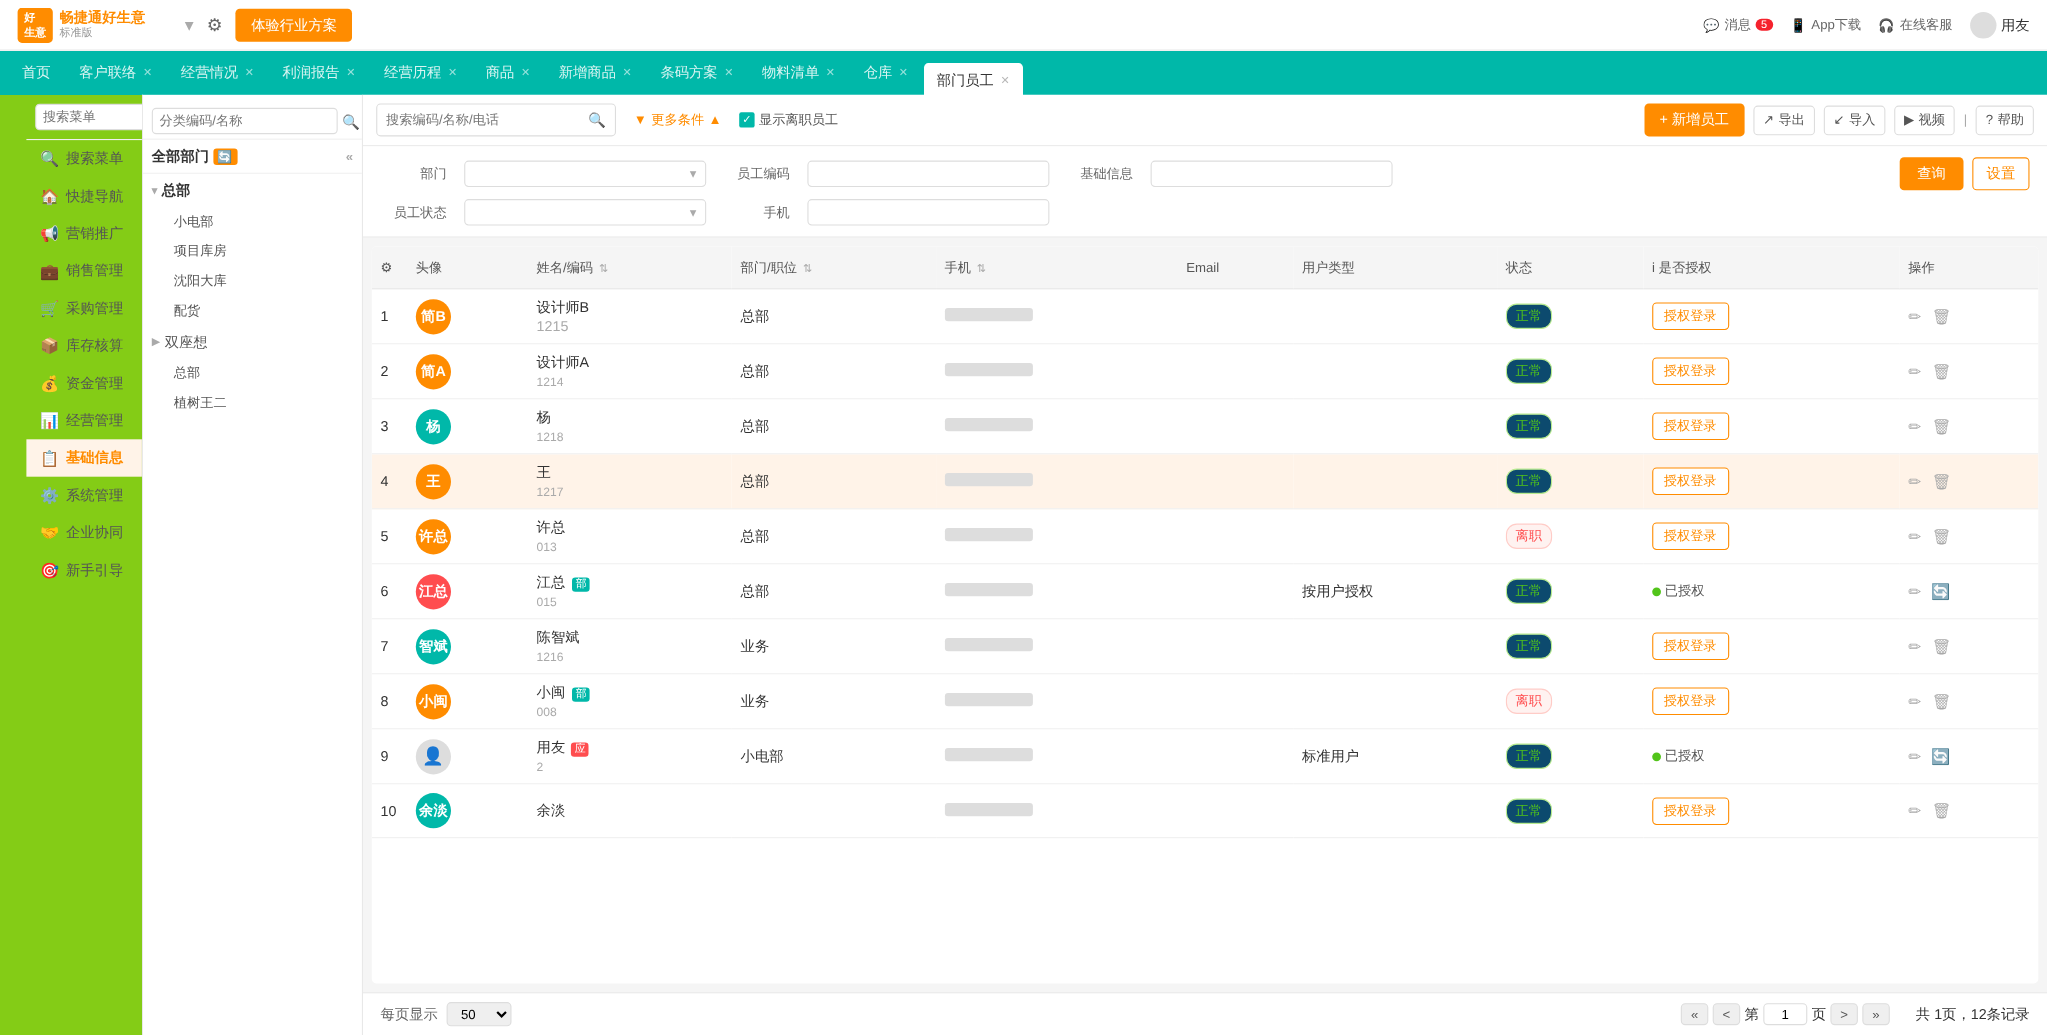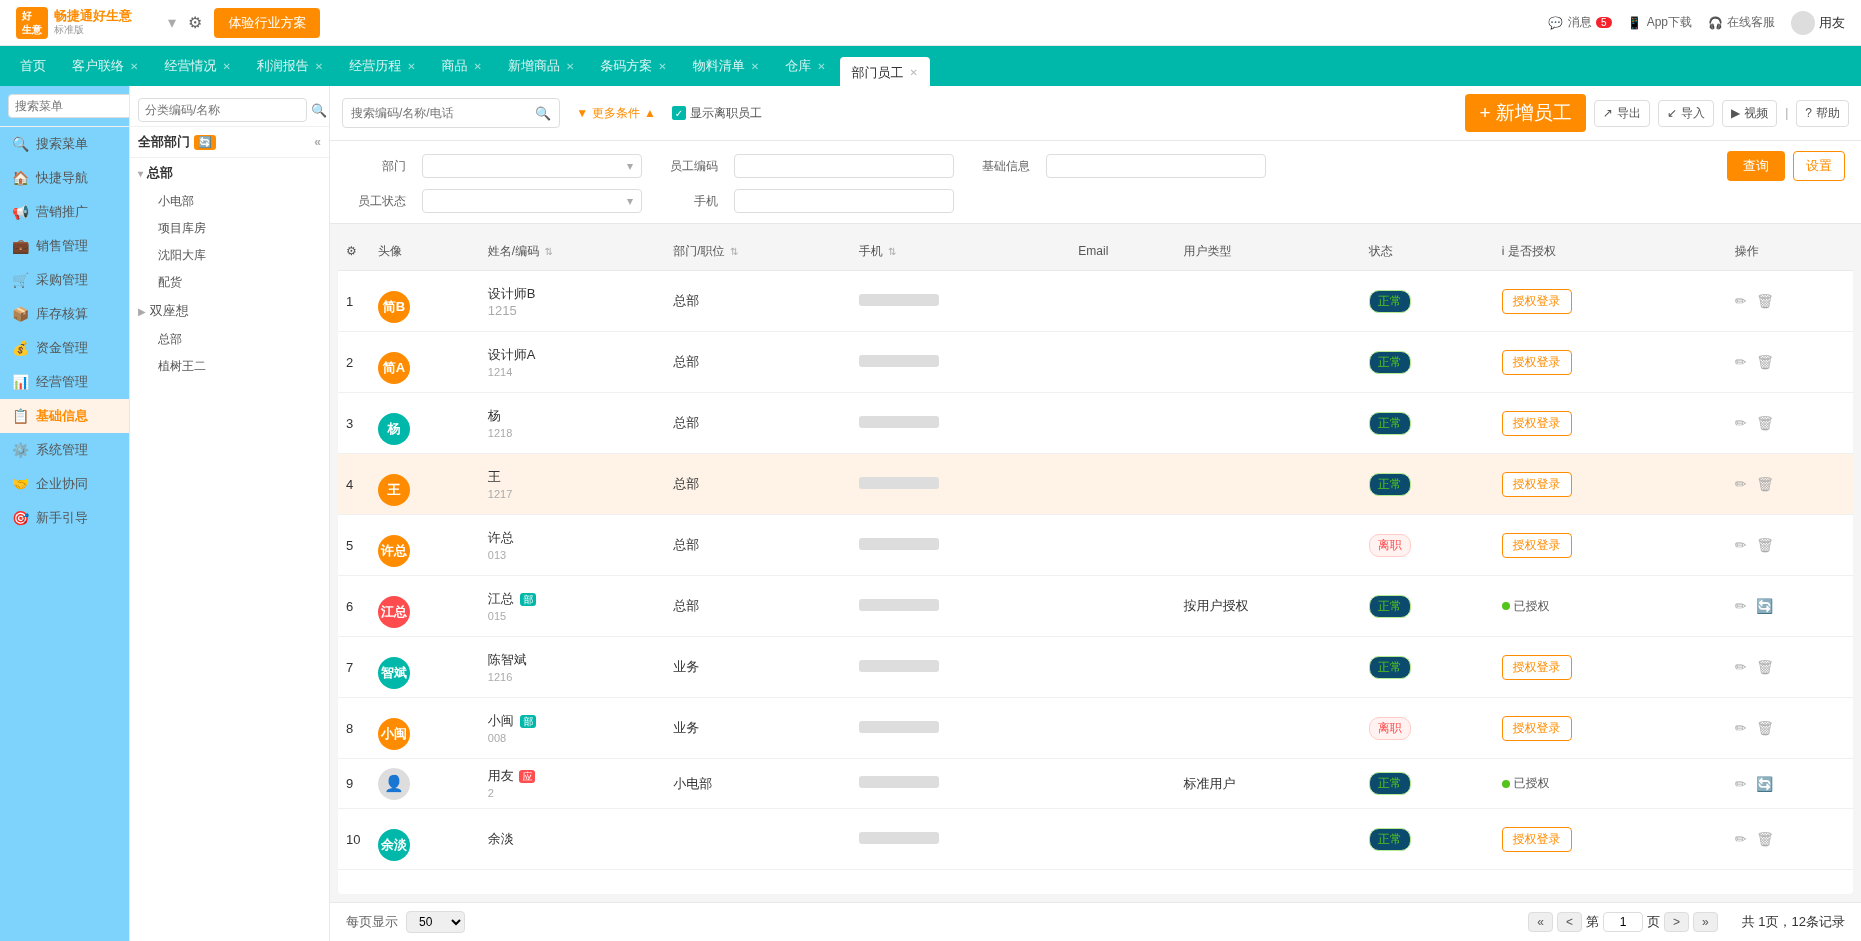--- a/index.html
+++ b/index.html
@@ -35,21 +35,21 @@
       white-space: nowrap; position: relative;
     }
     .nav-tab.active { background: #fff; color: #333; margin-top: 13px; }
     .nav-tab .close-x { font-size: 10px; opacity: 0.7; margin-left: 2px; }
     .nav-tab.active .close-x { color: #999; }
 
     
     .main-layout { display: flex; height: calc(100vh - 86px); }
 
     
-    .sidebar { width: 130px; background: #7dd3fc; border-right: 1px solid #e8e8e8; display: flex; flex-direction: column; overflow-y: auto; }
+    .sidebar { width: 130px; background: #84cc16; border-right: 1px solid #e8e8e8; display: flex; flex-direction: column; overflow-y: auto; padding-left: 24px; }
     .sidebar-search { padding: 8px; display: flex; align-items: center; gap: 4px; border-bottom: 1px solid #f0f0f0; }
     .sidebar-search input { flex: 1; border: 1px solid #ddd; border-radius: 4px; padding: 4px 6px; font-size: 12px; outline: none; }
     .sidebar-item { padding: 8px 12px; font-size: 13px; color: #555; cursor: pointer; display: flex; align-items: center; gap: 6px; }
     .sidebar-item.active { background: #fff3e8; color: #ff8c00; font-weight: bold; }
     .sidebar-item .icon { font-size: 14px; width: 18px; text-align: center; }
 
     
     .left-panel { width: 200px; background: #fff; border-right: 1px solid #e8e8e8; padding: 8px 0; overflow-y: auto; flex-shrink: 0; }
     .dept-search { display: flex; align-items: center; padding: 4px 8px; border-bottom: 1px solid #f0f0f0; gap: 4px; }
     .dept-search input { flex: 1; border: 1px solid #ddd; border-radius: 4px; padding: 4px 6px; font-size: 12px; outline: none; }
@@ -65,21 +65,21 @@
     .right-content { flex: 1; display: flex; flex-direction: column; overflow: hidden; background: #f5f5f5; }
 
     
     .toolbar { background: #fff; padding: 8px 12px; display: flex; align-items: center; gap: 8px; border-bottom: 1px solid #e8e8e8; }
     .search-input-wrap { display: flex; align-items: center; border: 1px solid #ddd; border-radius: 4px; padding: 0 8px; gap: 4px; height: 30px; }
     .search-input-wrap input { border: none; outline: none; font-size: 12px; width: 180px; }
     .filter-btn { display: flex; align-items: center; gap: 4px; font-size: 12px; color: #ff8c00; cursor: pointer; padding: 4px 8px; }
     .show-former { display: flex; align-items: center; gap: 4px; font-size: 12px; color: #555; cursor: pointer; }
     .show-former .checkbox { width: 14px; height: 14px; background: #00b8a9; border-radius: 2px; display: flex; align-items: center; justify-content: center; color: #fff; font-size: 10px; }
     .toolbar-right { margin-left: auto; display: flex; align-items: center; gap: 8px; }
-    .add-btn { background: #ff8c00; color: #fff; border: none; border-radius: 4px; padding: 6px 14px; font-size: 19px; cursor: pointer; display: flex; align-items: center; gap: 4px; margin-left: 47px; }
+    .add-btn { background: #ff8c00; color: #fff; border: none; border-radius: 4px; padding: 6px 14px; font-size: 13px; cursor: pointer; display: flex; align-items: center; gap: 4px; margin-left: 47px; }
     .icon-btn { display: flex; align-items: center; gap: 4px; font-size: 12px; color: #555; cursor: pointer; padding: 4px 8px; border: 1px solid #ddd; border-radius: 4px; }
 
     
     .filter-panel { background: #fff; border-bottom: 1px solid #e8e8e8; padding: 10px 16px; }
     .filter-row { display: flex; align-items: center; gap: 16px; margin-bottom: 8px; }
     .filter-row:last-child { margin-bottom: 0; }
     .filter-label { width: 60px; text-align: right; color: #666; font-size: 12px; flex-shrink: 0; }
     .filter-select { display: flex; align-items: center; border: 1px solid #ddd; border-radius: 4px; padding: 4px 8px; font-size: 12px; width: 220px; cursor: pointer; background: #fff; }
     .filter-select .arrow { margin-left: auto; color: #aaa; }
     .filter-input { border: 1px solid #ddd; border-radius: 4px; padding: 4px 8px; font-size: 12px; width: 220px; outline: none; }
@@ -88,21 +88,21 @@
     .set-btn { background: #fff; color: #ff8c00; border: 1px solid #ff8c00; border-radius: 4px; padding: 5px 12px; font-size: 13px; cursor: pointer; }
 
     
     .table-wrap { flex: 1; overflow-y: auto; background: #fff; margin: 8px; border-radius: 4px; }
     table { width: 100%; border-collapse: collapse; font-size: 13px; }
     thead tr { background: #f5f5f5; }
     th { padding: 10px 8px; text-align: left; color: #555; font-weight: normal; border-bottom: 1px solid #e8e8e8; white-space: nowrap; font-size: 12px; }
     th .sort-icon { color: #aaa; font-size: 10px; margin-left: 2px; }
     td { padding: 8px 8px; border-bottom: 1px solid #f0f0f0; vertical-align: middle; }
     tr.highlighted { background: #fff3e8; }
-    .avatar-circle { width: 32px; height: 32px; border-radius: 50%; display: flex; align-items: center; justify-content: center; color: #fff; font-size: 13px; font-weight: bold; flex-shrink: 0; margin-top: 12px; }
+    .avatar-circle { width: 32px; height: 32px; border-radius: 50%; display: flex; align-items: center; justify-content: center; color: #fff; font-size: 13px; font-weight: bold; flex-shrink: 0; }
     .avatar-gray { width: 32px; height: 32px; border-radius: 50%; background: #ddd; display: flex; align-items: center; justify-content: center; color: #999; font-size: 16px; }
     .status-badge { display: inline-block; padding: 2px 8px; border-radius: 10px; font-size: 12px; }
     .status-normal { background: #0c4a6e; color: #52c41a; border: 1px solid #b7eb8f; }
     .status-resigned { background: #fff2f0; color: #ff4d4f; border: 1px solid #ffccc7; }
     .auth-btn { border: 1px solid #ff8c00; color: #ff8c00; background: #fff; border-radius: 4px; padding: 3px 10px; font-size: 12px; cursor: pointer; white-space: nowrap; }
     .auth-granted { color: #555; font-size: 12px; display: flex; align-items: center; gap: 4px; }
     .dot-green { width: 8px; height: 8px; background: #52c41a; border-radius: 50%; display: inline-block; }
     .edit-icon { color: #aaa; cursor: pointer; font-size: 14px; margin-right: 6px; }
     .delete-icon { color: #aaa; cursor: pointer; font-size: 14px; }
     .blur-text { background: #ddd; border-radius: 3px; height: 12px; width: 80px; display: inline-block; }

